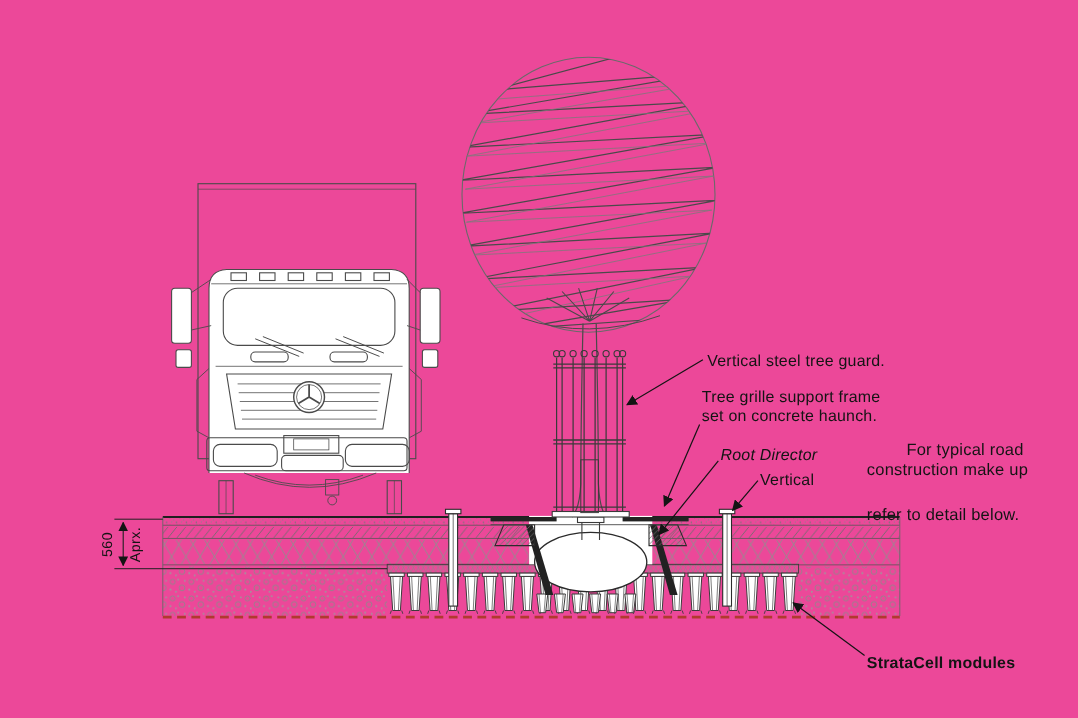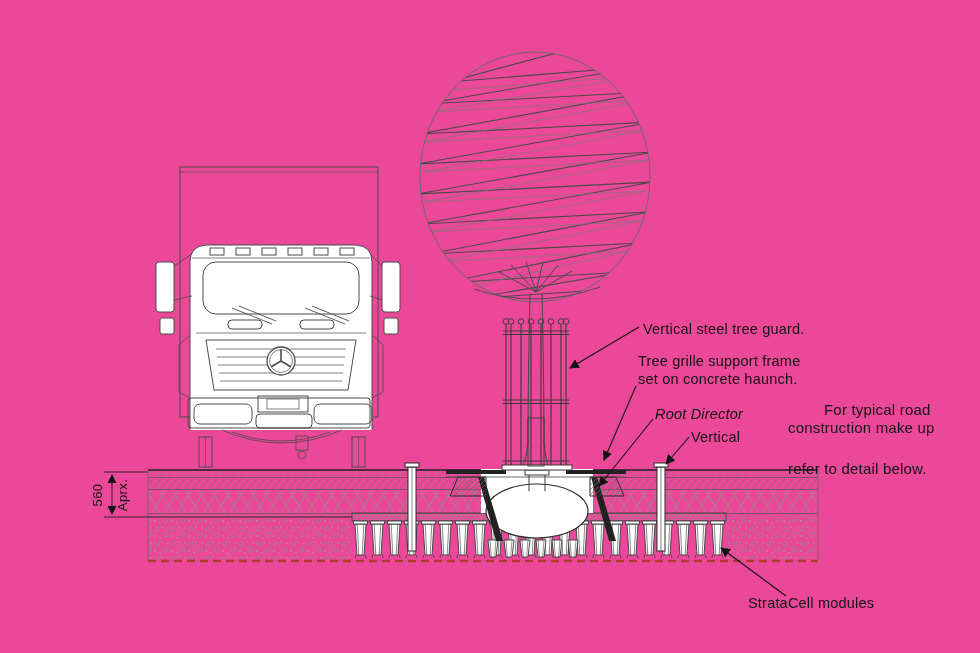--- a/index.html
+++ b/index.html
@@ -298,18 +298,18 @@
 <div class="lbl" style="left:638px;top:352px;">Tree grille support frame</div>
 
 <div class="lbl" style="left:655px;top:405px;font-style:italic;">Root Director</div>
 
 <div class="lbl" style="left:691px;top:428px;">Vertical</div>
 
 <div class="lbl note" style="left:788px;top:401px;margin-left:36px;">For typical road</div>
 <div class="lbl note" style="left:788px;top:419px;">construction make up</div>
 <div class="lbl note" style="left:788px;top:437px;margin-top:23px;">refer to detail below.</div>
 
-<div class="lbl" style="left:748px;top:594px;">StrataCell modules</div>
+<div class="lbl" style="left:788px;top:594px;font-weight:bold;">StrataCell modules</div>
 
 <div class="lbl rot" style="left:98px;top:495px;">560</div>
 <div class="lbl rot" style="left:123px;top:495px;">Aprx.</div>
 
 </div>
 
 </body></html>

